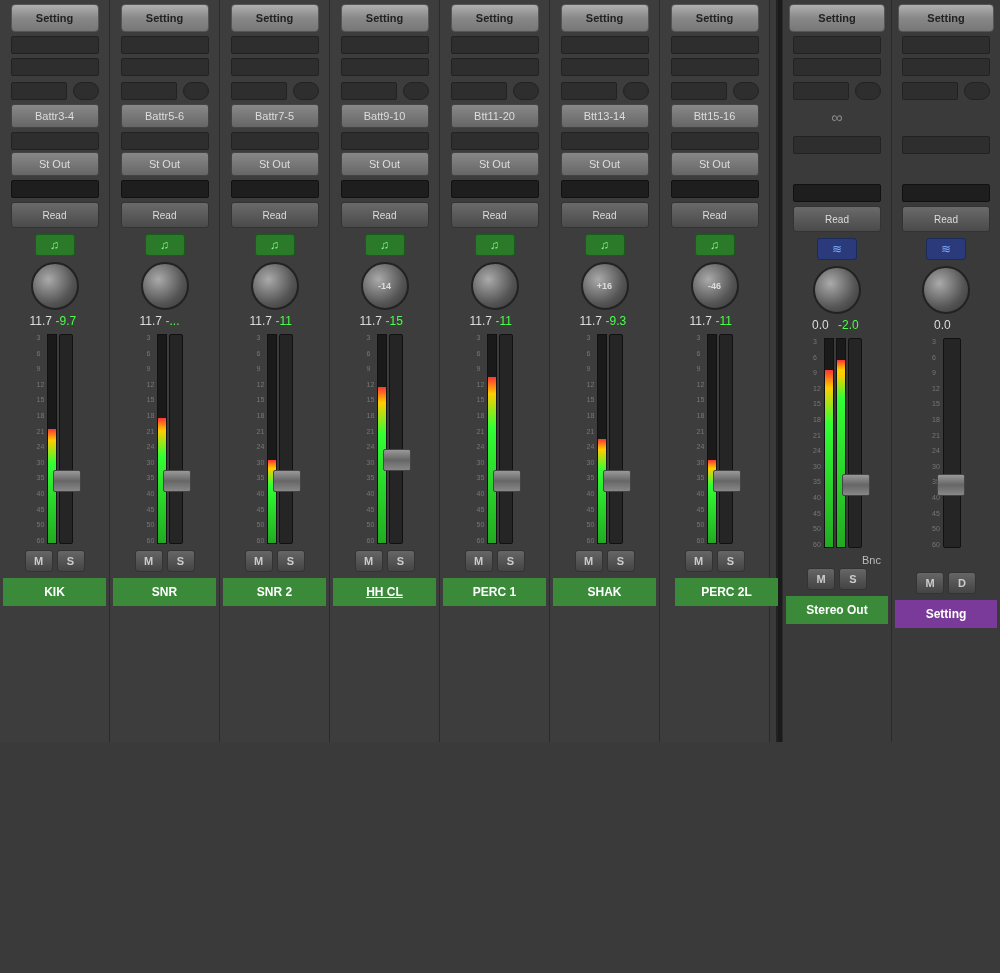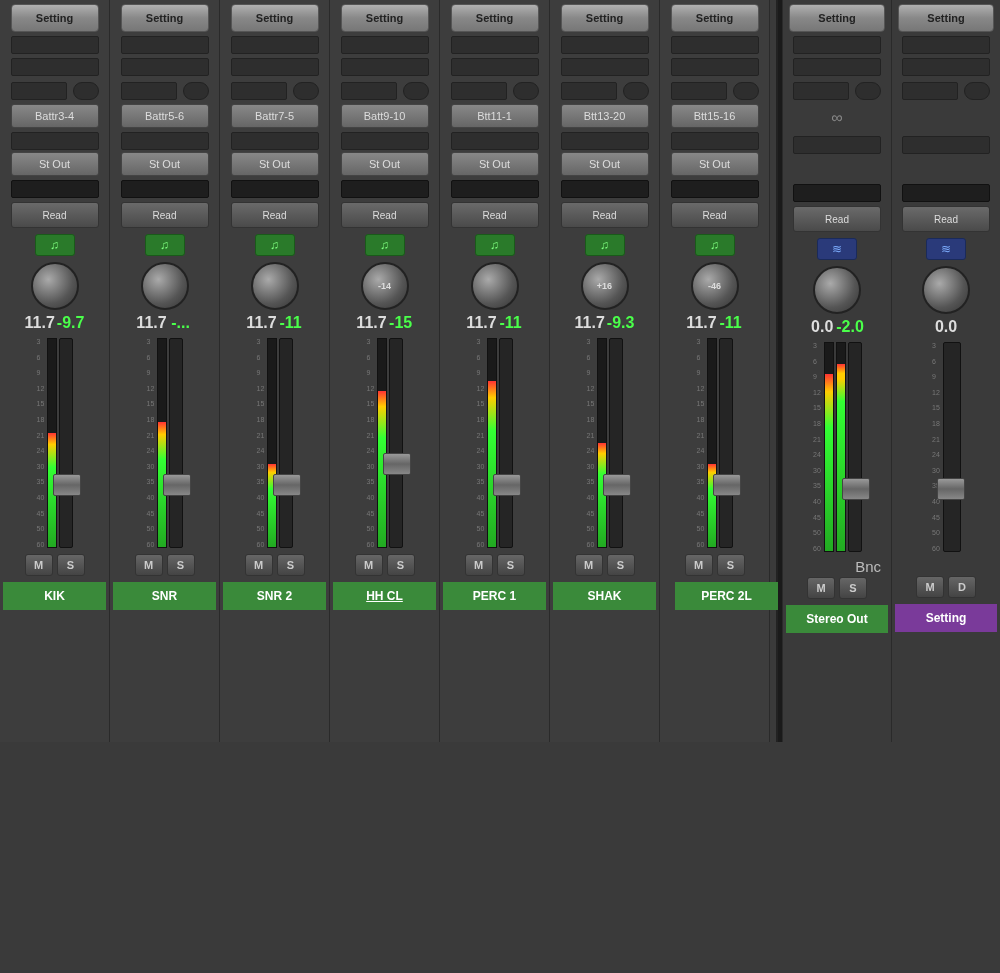--- a/index.html
+++ b/index.html
@@ -207,24 +207,23 @@
     
     .level-display {
       display: flex;
       gap: 2px;
       margin-bottom: 6px;
       align-items: center;
     }
 
     .level-num {
       color: #aaa;
-      font-size: 16px;
+      font-size: 12px;
       min-width: 24px;
-      text-align: center;
-      font-weight: bold;
+      text-align: left;
     }
 
     .level-num.green {
       color: #4aff4a;
     }
 
     .level-num.white {
       color: #ddd;
     }
 
@@ -670,21 +669,21 @@
     <div class="plugin-slots-group">
       <div class="plugin-slot"></div>
       <div class="plugin-slot"></div>
     </div>
 
     <div class="small-btn-row">
       <div class="small-input"></div>
       <div class="small-btn"></div>
     </div>
 
-    <button class="output-btn">Btt11-1</button>
+    <button class="output-btn">Btt11-20</button>
 
     <div class="plugin-slot" style="width:88px;margin-bottom:2px;"></div>
 
     <button class="output-btn">St Out</button>
 
     <div class="dark-bar"></div>
 
     <button class="read-btn">Read</button>
 
     <button class="music-icon-btn">♫</button>
@@ -740,21 +739,21 @@
     <div class="plugin-slots-group">
       <div class="plugin-slot"></div>
       <div class="plugin-slot"></div>
     </div>
 
     <div class="small-btn-row">
       <div class="small-input"></div>
       <div class="small-btn"></div>
     </div>
 
-    <button class="output-btn">Btt13-20</button>
+    <button class="output-btn">Btt13-14</button>
 
     <div class="plugin-slot" style="width:88px;margin-bottom:2px;"></div>
 
     <button class="output-btn">St Out</button>
 
     <div class="dark-bar"></div>
 
     <button class="read-btn">Read</button>
 
     <button class="music-icon-btn">♫</button>
@@ -937,21 +936,21 @@
         <div class="meter-fill" style="height:85%;"></div>
       </div>
       <div class="meter-bar">
         <div class="meter-fill" style="height:90%;background:linear-gradient(180deg, #ff3333 0%, #ffcc00 5%, #ffcc00 8%, #33ff33 20%, #22aa22 100%);"></div>
       </div>
       <div class="fader-track">
         <div class="fader-handle" style="top:65%;"></div>
       </div>
     </div>
 
-    <div style="width:88px;text-align:right;color:#bbb;font-size:15px;margin-bottom:2px;">Bnc</div>
+    <div style="width:88px;text-align:right;color:#bbb;font-size:11px;margin-bottom:2px;">Bnc</div>
 
     <div class="ms-row">
       <button class="m-btn">M</button>
       <button class="s-btn">S</button>
     </div>
 
     <div class="channel-label green-bg" style="width:100%;">Stereo Out</div>
   </div>
 
   <div class="right-channel">

